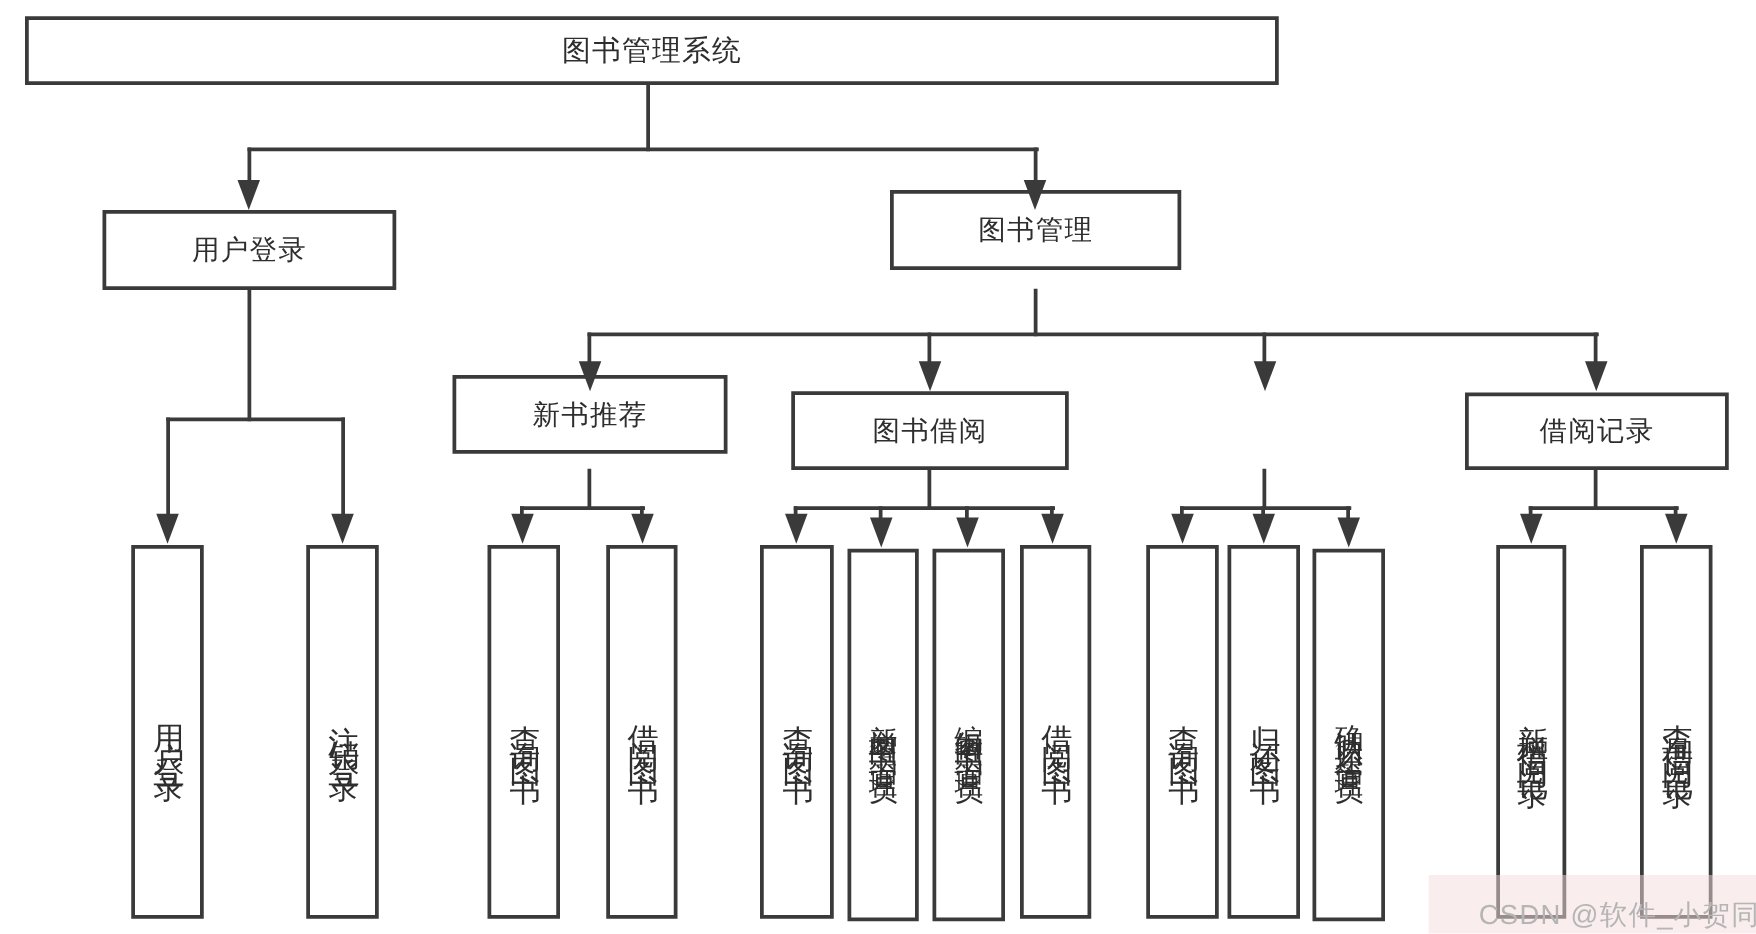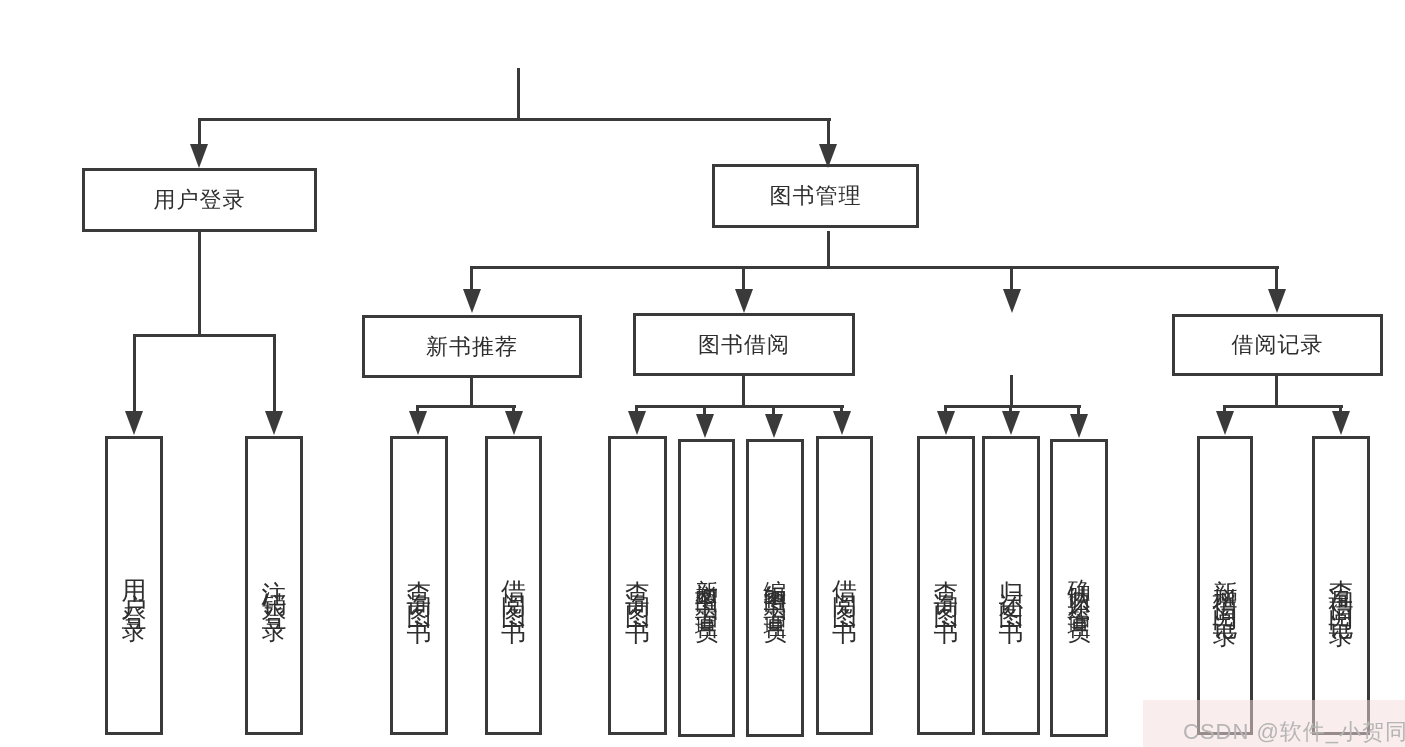--- a/index.html
+++ b/index.html
@@ -67,29 +67,32 @@
     letter-spacing:1px;
     white-space:nowrap;
     z-index:6;
   }
 </style>
 </head>
 <body>
 
 <div class="canvas">
 
+  <div class="box h root" style="left:20px;top:13px;width:1003px;height:55px">
+    <span class="lbl">图书管理系统</span>
+  </div>
 
   <div class="box h" style="left:82px;top:168px;width:235px;height:64px">
     <span class="lbl">用户登录</span>
   </div>
-  <div class="box h" style="left:712px;top:164px;width:207px;height:64px">
+  <div class="box h" style="left:712px;top:152px;width:233px;height:64px">
     <span class="lbl">图书管理</span>
   </div>
 
-  <div class="box h" style="left:362px;top:315px;width:220px;height:63px">
+  <div class="box h" style="left:362px;top:300px;width:220px;height:63px">
     <span class="lbl">新书推荐</span>
   </div>
   <div class="box h" style="left:633px;top:313px;width:222px;height:63px">
     <span class="lbl">图书借阅</span>
   </div>
   <div class="box h" style="left:1172px;top:314px;width:211px;height:62px">
     <span class="lbl">借阅记录</span>
   </div>
 
   <div class="box v" style="left:105px;top:436px;width:58px;height:299px">

